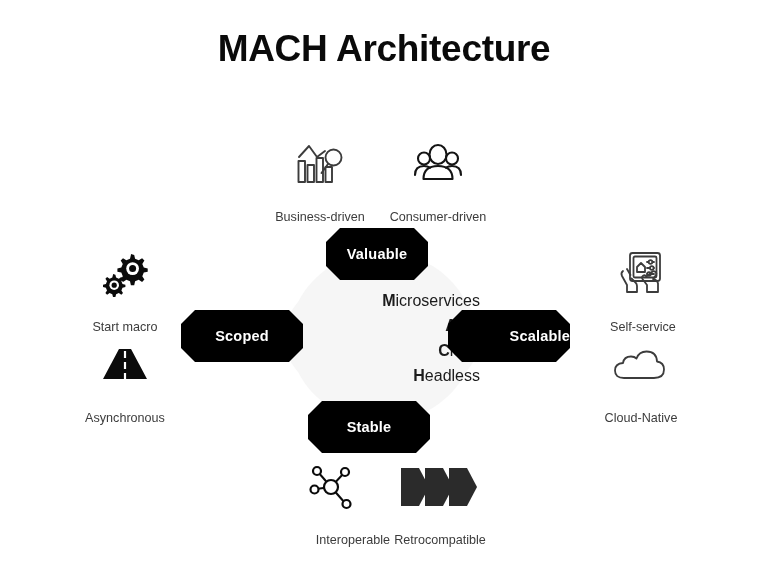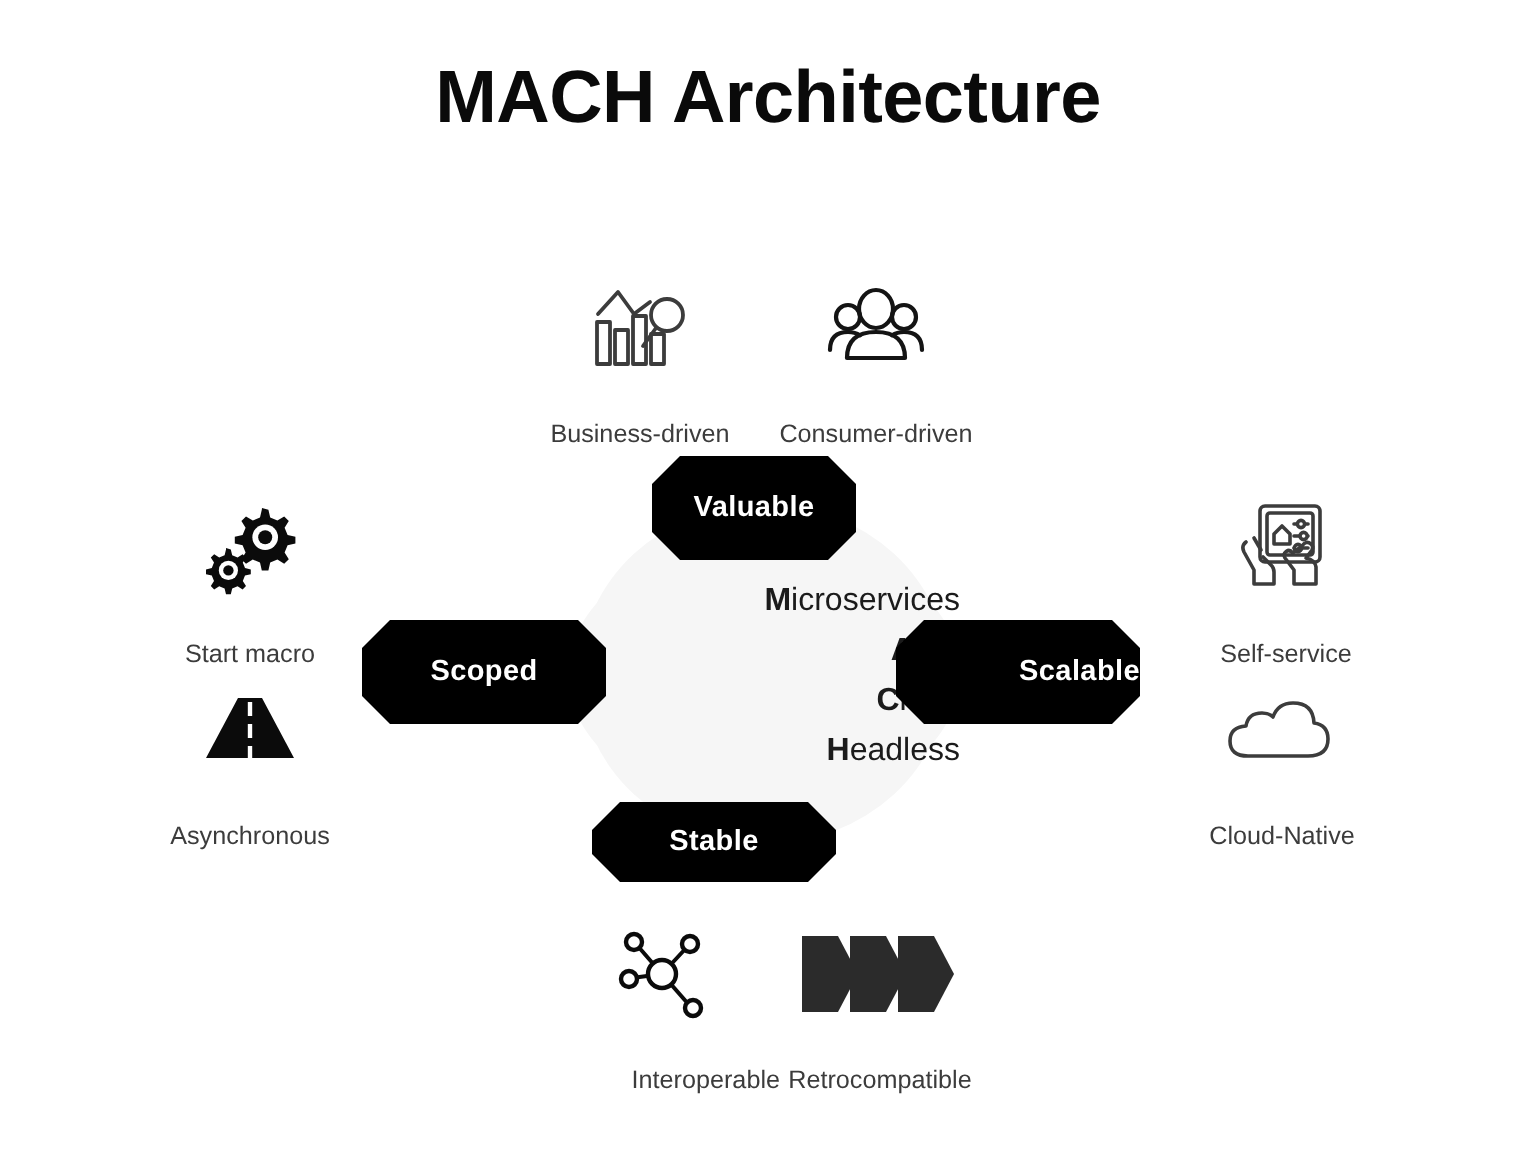--- a/index.html
+++ b/index.html
@@ -87,21 +87,21 @@
     justify-content: center;
     -webkit-clip-path: polygon(14px 0, calc(100% - 14px) 0, 100% 14px, 100% calc(100% - 14px),
                  calc(100% - 14px) 100%, 14px 100%, 0 calc(100% - 14px), 0 14px);
     clip-path: polygon(14px 0, calc(100% - 14px) 0, 100% 14px, 100% calc(100% - 14px),
                  calc(100% - 14px) 100%, 14px 100%, 0 calc(100% - 14px), 0 14px);
     letter-spacing: 0.2px;
   }
   .badge-valuable { left: 314px; top: 228px; width: 102px; height: 52px; margin-left: 12px; }
   .badge-scoped   { left: 181px; top: 310px; width: 122px; height: 52px; }
   .badge-scalable { left: 448px; top: 310px; width: 122px; height: 52px; justify-content: flex-end; }
-  .badge-stable   { left: 296px; top: 401px; width: 122px; height: 40px; }
+  .badge-stable   { left: 308px; top: 401px; width: 122px; height: 52px; }
 
   
   .sat {
     position: absolute;
     width: 118px;
     text-align: center;
   }
   .sat .ico {
     height: 52px;
     display: flex;

